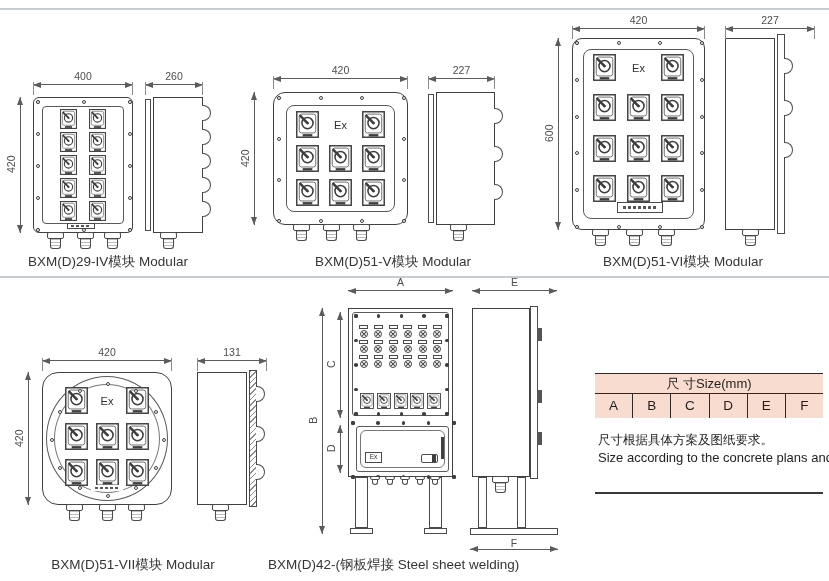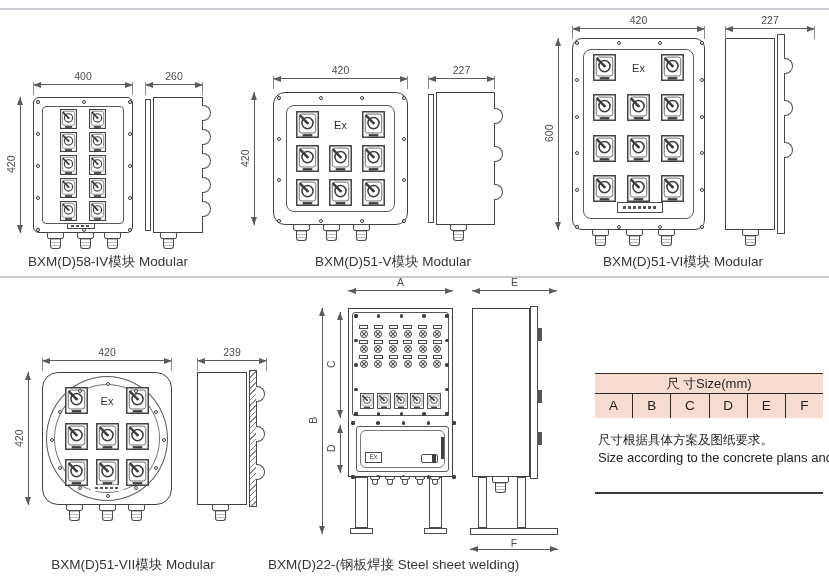--- a/index.html
+++ b/index.html
@@ -228,21 +228,21 @@
     <div class="box" style="left:153px;top:97px;width:50px;height:136px"></div>
     <span class="bump" style="left:202px;top:105px"></span>
     <span class="bump" style="left:202px;top:129px"></span>
     <span class="bump" style="left:202px;top:153px"></span>
     <span class="bump" style="left:202px;top:177px"></span>
     <span class="bump" style="left:202px;top:201px"></span>
     <span class="gland" style="left:160px;top:232px">
         <i class="g1"></i>
         <i class="g2"></i>
       </span>
-    <div class="caption" style="left:18px;top:253px;width:180px">BXM(D)58-IV模块 Modular</div>
+    <div class="caption" style="left:18px;top:253px;width:180px">BXM(D)29-IV模块 Modular</div>
   </div>
 
   <div>
     <div class="dim-h" style="left:273px;top:69px;width:135px">
       <span class="line"></span>
         <span class="a al"></span>
         <span class="a ar"></span>
       <span class="xt xl"></span>
         <span class="xt xr"></span>
       <span class="lbl">420</span>
@@ -557,21 +557,21 @@
       <span class="xt xl"></span>
         <span class="xt xr"></span>
       <span class="lbl">420</span>
     </div>
     <div class="dim-h" style="left:197px;top:351px;width:70px">
       <span class="line"></span>
         <span class="a al"></span>
         <span class="a ar"></span>
       <span class="xt xl"></span>
         <span class="xt xr"></span>
-      <span class="lbl">239</span>
+      <span class="lbl">131</span>
     </div>
     <div class="dim-v" style="left:20px;top:372px;height:133px">
       <span class="line"></span>
         <span class="a at"></span>
         <span class="a ab"></span>
       <span class="lbl">420</span>
     </div>
     <div class="box" style="left:42px;top:372px;width:130px;height:133px;border-radius:16px">
       <div class="panel" style="inset:3px;border-radius:50%;border-width:1.4px">
         <div class="panel" style="inset:7px;border-radius:50%;border-color:#777"></div>
@@ -921,21 +921,21 @@
       </span>
     <div class="scr" style="left:478px;top:477px;width:9px;height:51px"></div>
     <div class="scr" style="left:517px;top:477px;width:9px;height:51px"></div>
     <div class="scr" style="left:470px;top:528px;width:88px;height:7px"></div>
     <div class="dim-h" style="left:470px;top:541px;width:88px">
       <span class="line" style="bottom:auto;top:8px"></span>
       <span class="a al" style="bottom:auto;top:5px"></span>
         <span class="a ar" style="bottom:auto;top:5px"></span>
       <span class="lbl" style="bottom:auto;top:-3px">F</span>
     </div>
-    <div class="caption" style="left:268px;top:556px;width:240px">BXM(D)22-(钢板焊接 Steel sheet welding)</div>
+    <div class="caption" style="left:268px;top:556px;width:240px">BXM(D)42-(钢板焊接 Steel sheet welding)</div>
   </div>
 
   <div style="position:absolute;left:595px;top:373px;width:228px;height:120px">
     <div class="st-header">尺 寸Size(mm)</div>
     <div class="st-cols">
       <div class="st-cell">A</div>
       <div class="st-cell">B</div>
       <div class="st-cell">C</div>
       <div class="st-cell">D</div>
       <div class="st-cell">E</div>

